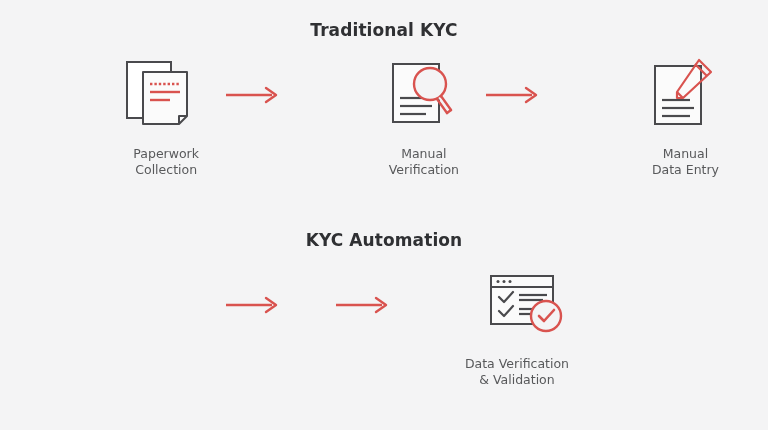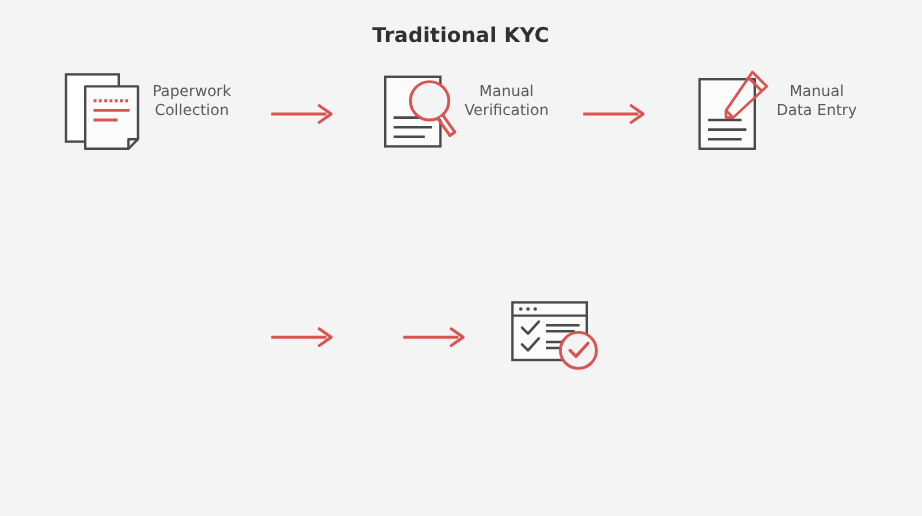--- a/index.html
+++ b/index.html
@@ -42,22 +42,22 @@
   .steps {
     position: relative;
     display: flex;
     align-items: flex-start;
     justify-content: center;
     margin-top: 14px;
   }
   .step {
     width: 150px;
     display: flex;
-    flex-direction: row;
-    align-items: flex-start;
+    flex-direction: column;
+    align-items: flex-end;
   }
   .icon-box {
     height: 78px;
     display: flex;
     align-items: center;
     justify-content: center;
   }
   .step-label {
     margin-top: 12px;
     text-align: center;
@@ -152,20 +152,21 @@
           </svg>
         </div>
         <div class="step-label">Manual
 Data Entry</div>
       </div>
 
     </div>
   </div>
 
   <div class="section section-automation">
+    <h2 class="section-title">KYC Automation</h2>
 
     <div class="steps">
 
 
       <div class="connector">
         <svg width="60" height="20" viewBox="0 0 60 20">
           <line x1="2" y1="10" x2="48" y2="10" stroke="#d9534f" stroke-width="2.4"></line>
           <polyline points="42,3 52,10 42,17" fill="none" stroke="#d9534f" stroke-width="2.4" stroke-linecap="round" stroke-linejoin="round"></polyline>
         </svg>
       </div>
@@ -193,18 +194,20 @@
             <line x1="36" y1="32" x2="60" y2="32" stroke="#4a4a4d" stroke-width="2.2"></line>
 
             <polyline points="16,43 21,48 30,38" fill="none" stroke="#4a4a4d" stroke-width="2.2" stroke-linecap="round" stroke-linejoin="round"></polyline>
             <line x1="36" y1="41" x2="64" y2="41" stroke="#4a4a4d" stroke-width="2.2"></line>
             <line x1="36" y1="46" x2="60" y2="46" stroke="#4a4a4d" stroke-width="2.2"></line>
 
             <circle cx="63" cy="48" r="15" fill="#f4f4f5" stroke="#d9534f" stroke-width="2.4"></circle>
             <polyline points="56,48 61,53 71,42" fill="none" stroke="#d9534f" stroke-width="2.6" stroke-linecap="round" stroke-linejoin="round"></polyline>
           </svg>
         </div>
+        <div class="step-label">Data Verification
+&amp; Validation</div>
       </div>
 
     </div>
   </div>
 
 </div>
 
 </body></html>

